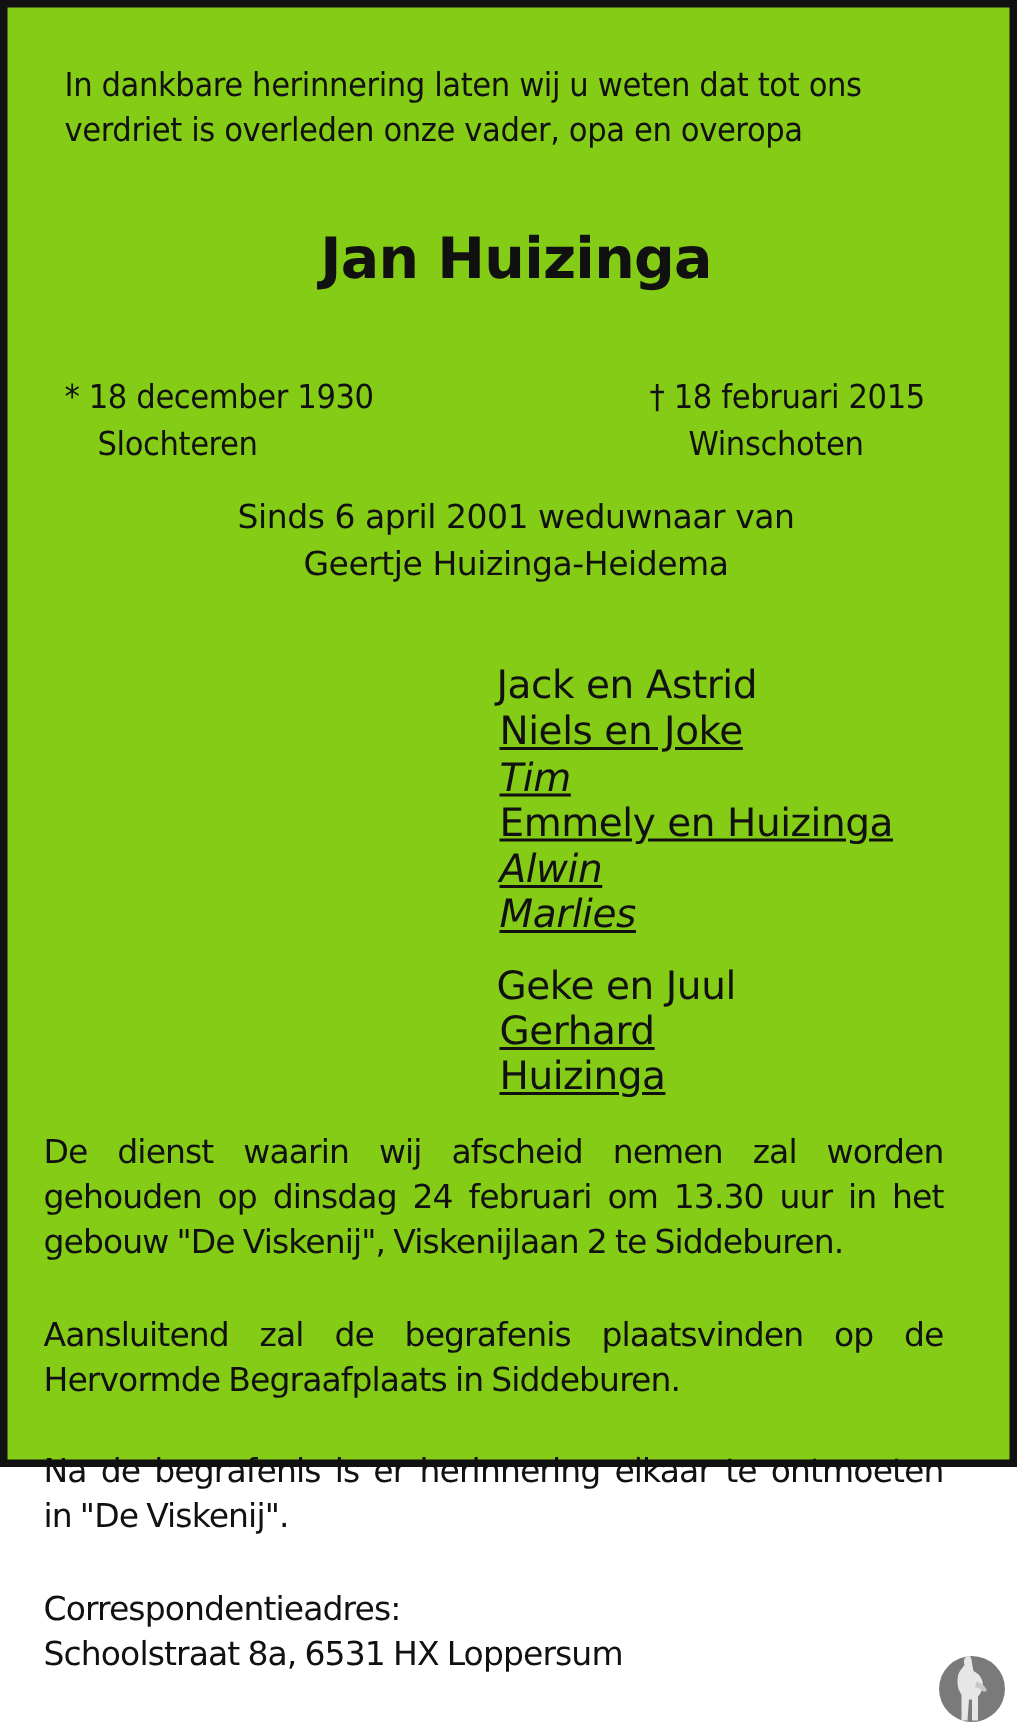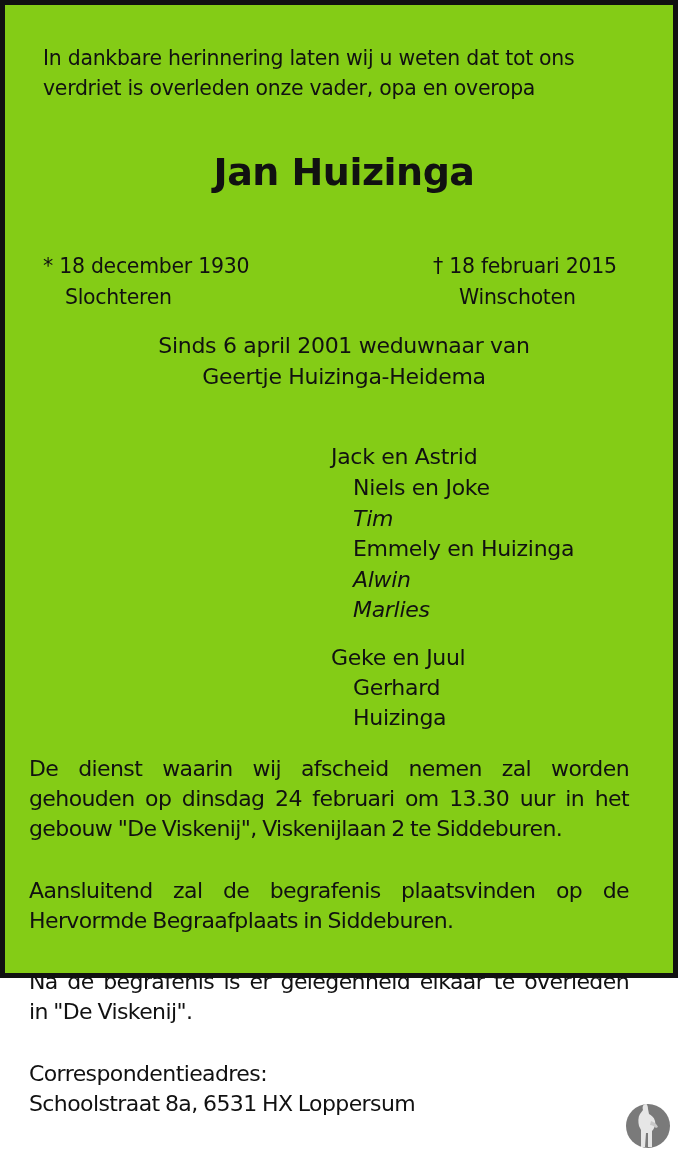--- a/index.html
+++ b/index.html
@@ -41,22 +41,22 @@
       font-weight: bold;
       letter-spacing: -0.5px;
     }
     .birth { left: 38px; top: 246px; transform: scaleX(0.93); }
     .birth-place { left: 60px; top: 277px; transform: scaleX(0.93); }
     .death { left: 428px; top: 246px; transform: scaleX(0.93); }
     .death-place { left: 454px; top: 277px; transform: scaleX(0.93); }
     .centered {
       left: 0; width: 678px; text-align: center;
     }
-    .fam { left: 326px; font-size: 22px; }
-    .fam.indent { left: 348px; }
+    .fam { left: 326px; font-size: 26px; }
+    .fam.indent { left: 328px; text-decoration: underline; }
     .fam.italic { font-style: oblique; text-align: right; }
     .para {
       left: 24px;
       width: 600px;
       font-size: 22px;
       line-height: 30px;
       white-space: normal;
       text-align: justify;
       letter-spacing: -0.6px;
       word-spacing: -1px;
@@ -109,21 +109,21 @@
     <span class="line">gehouden op dinsdag 24 februari om 13.30 uur in het</span>
     <span class="line last">gebouw "De Viskenij", Viskenijlaan 2 te Siddeburen.</span>
   </div>
 
   <div class="t para" style="top:871px">
     <span class="line">Aansluitend zal de begrafenis plaatsvinden op de</span>
     <span class="line last">Hervormde Begraafplaats in Siddeburen.</span>
   </div>
 
   <div class="t para" style="top:962px">
-    <span class="line">Na de begrafenis is er gelegenheid elkaar te overleden</span>
+    <span class="line">Na de begrafenis is er herinnering elkaar te ontmoeten</span>
     <span class="line last">in "De Viskenij".</span>
   </div>
 
   <div class="t para" style="top:1054px">
     <span class="line last">Correspondentieadres:</span>
     <span class="line last">Schoolstraat 8a, 6531 HX Loppersum</span>
   </div>
 
   <svg class="logo" viewBox="0 0 48 48">
     <circle cx="24" cy="25" r="22" fill="#7a7a7a"></circle>

